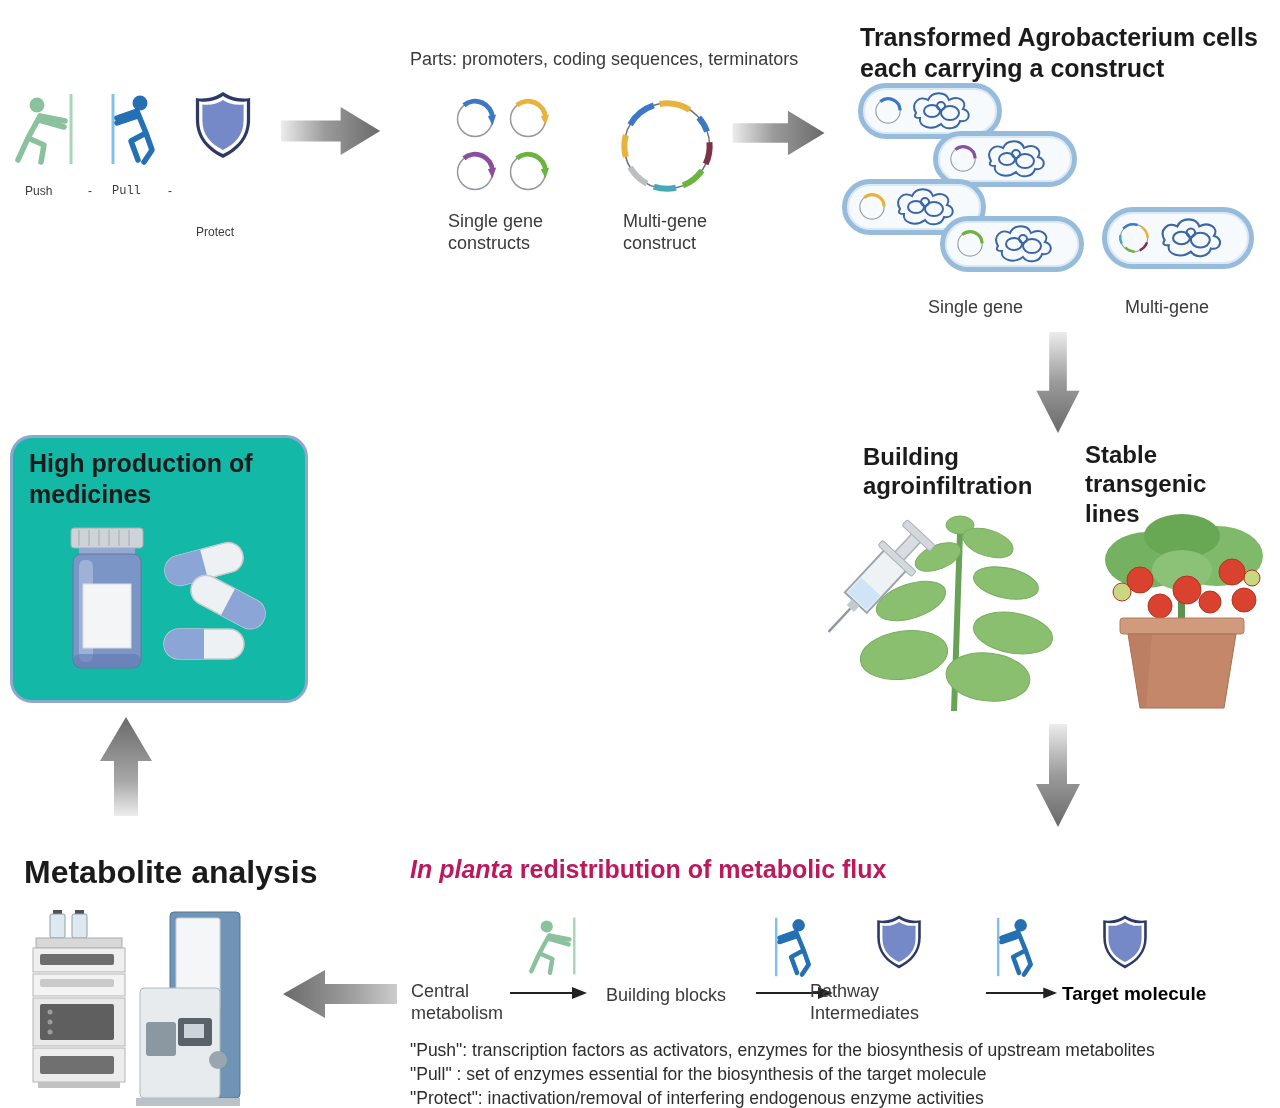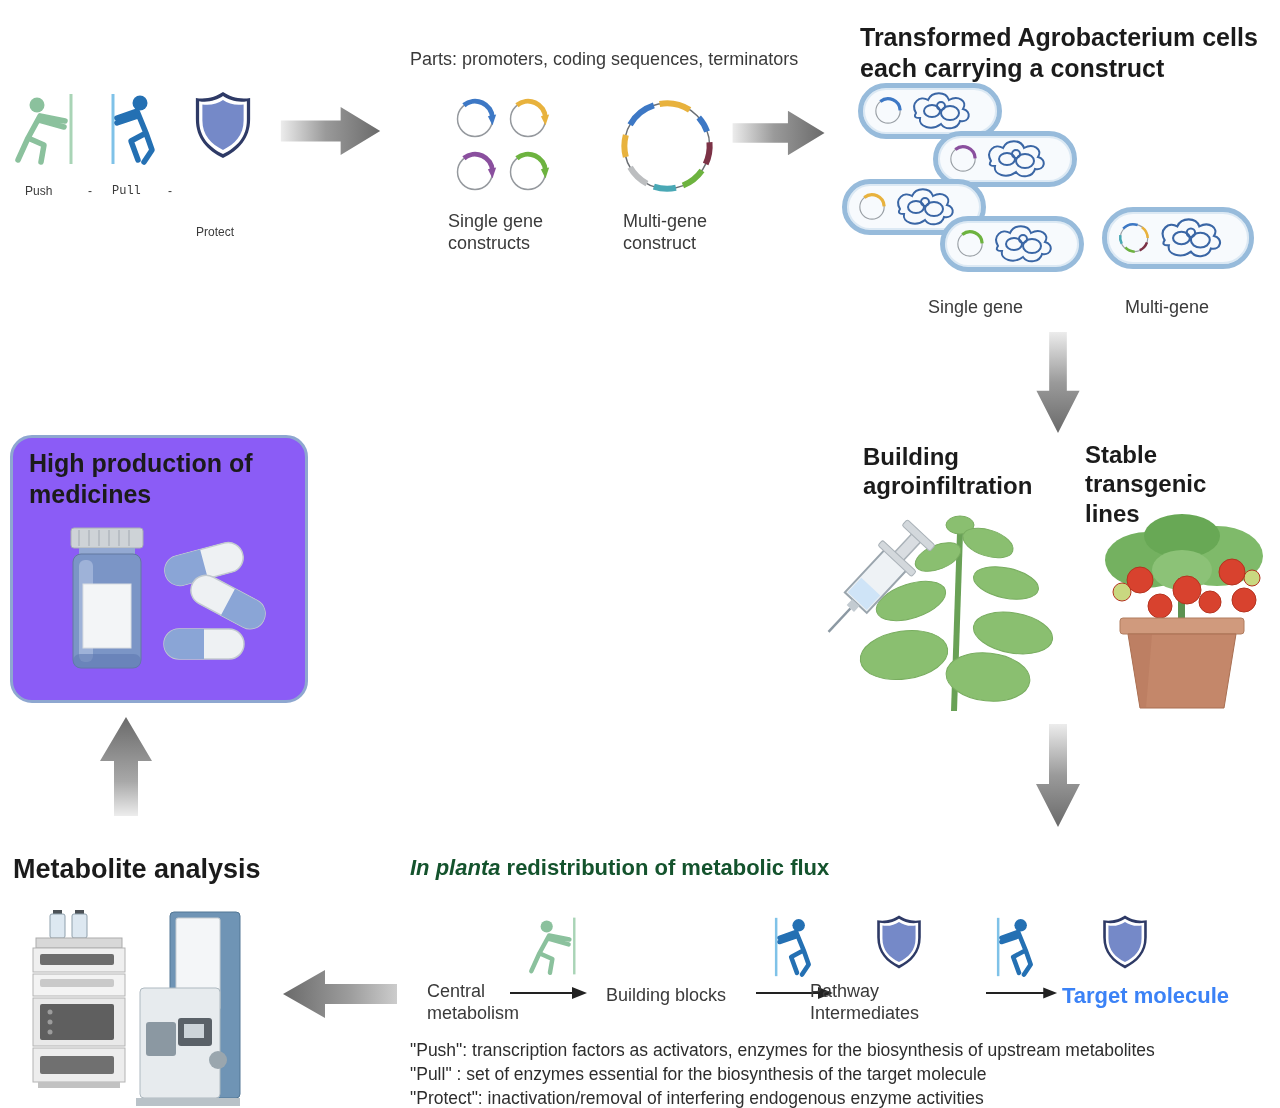--- a/index.html
+++ b/index.html
@@ -7,21 +7,21 @@
        font-family:"Liberation Sans","DejaVu Sans",sans-serif;}
   .abs{position:absolute;}
   .h1{position:absolute;font-weight:700;font-size:25px;line-height:1.22;color:#1b1b1b;white-space:pre-line;}
   .cap{position:absolute;font-size:18px;line-height:1.24;color:#3a3a3a;white-space:pre-line;}
   .ppp{position:absolute;font-size:12px;color:#3a3a3a;}
   .defs{position:absolute;font-size:17.5px;line-height:24px;color:#2d2d2d;}
   .cell{position:absolute;width:144px;height:56px;border:5px solid #97bbdb;border-radius:30px;
         background:#f7fafd;box-shadow:inset 0 0 0 2px #dce9f4;display:flex;align-items:center;
         gap:6px;padding:0 9px;box-sizing:border-box;}
   .cell-lg{width:152px;height:62px;border-radius:34px;}
-  .medbox{position:absolute;left:10px;top:435px;width:298px;height:268px;background:#8b5cf6;
+  .medbox{position:absolute;left:10px;top:435px;width:298px;height:268px;background:#14b8a6;
           border:3px solid #8ea7d0;border-radius:22px;box-sizing:border-box;}
   svg{display:block;}
 </style>
 </head>
 <body>
 
 <div id="fig">
 
 
   <svg class="abs" style="left:14px;top:92px;" width="64" height="74" viewBox="0 0 64 74">
@@ -304,21 +304,21 @@
     <defs>
         <linearGradient id="gU1" x1="0" y1="0" x2="0" y2="1">
       <stop offset="0" stop-color="#6a6a6a"></stop>
           <stop offset="0.65" stop-color="#a8a8a8"></stop>
           <stop offset="1" stop-color="#ededed"></stop>
     </linearGradient>
       </defs>
     <polygon points="26,0 52,44 38,44 38,99 14,99 14,44 0,44" fill="url(#gU1)"></polygon>
   </svg>
 
-  <div class="h1" style="left:13px;top:853px;font-size:27px;">Metabolite analysis</div>
+  <div class="h1" style="left:24px;top:853px;font-size:32px;">Metabolite analysis</div>
 
   <svg class="abs" style="left:28px;top:910px;" width="218" height="198" viewBox="0 0 218 198">
     <rect x="25" y="0" width="9" height="6" fill="#4c5257"></rect>
     <rect x="47" y="0" width="9" height="6" fill="#4c5257"></rect>
     <rect x="22" y="4" width="15" height="24" rx="2" fill="#dde8f1" stroke="#8fa0ac"></rect>
     <rect x="44" y="4" width="15" height="24" rx="2" fill="#dde8f1" stroke="#8fa0ac"></rect>
     <rect x="8" y="28" width="86" height="10" fill="#d8d8d8" stroke="#ababab"></rect>
     <rect x="5" y="38" width="92" height="24" fill="#efefef" stroke="#b3b3b3"></rect>
     <rect x="12" y="44" width="74" height="11" rx="2" fill="#6d6d6d"></rect>
     <rect x="5" y="64" width="92" height="22" fill="#f3f3f3" stroke="#b3b3b3"></rect>
@@ -345,31 +345,31 @@
     <defs>
         <linearGradient id="gL1" x1="0" y1="0" x2="1" y2="0">
       <stop offset="0" stop-color="#6a6a6a"></stop>
           <stop offset="0.6" stop-color="#9e9e9e"></stop>
           <stop offset="1" stop-color="#cccccc"></stop>
     </linearGradient>
       </defs>
     <polygon points="0,24 42,0 42,14 114,14 114,34 42,34 42,48" fill="url(#gL1)"></polygon>
   </svg>
 
-  <div class="abs" style="left:410px;top:855px;font-size:22px;font-weight:700;color:#14532d;">
+  <div class="abs" style="left:410px;top:855px;font-size:25px;font-weight:700;color:#be185d;">
     <span style="font-style:italic;">In planta</span><span> redistribution of metabolic flux</span>
   </div>
 
   <svg class="abs" style="left:528px;top:916px;" width="52" height="60" viewBox="0 0 64 74">
     <line x1="57" y1="2" x2="57" y2="72" stroke-width="3" stroke="#a9d4b6"></line>
     <circle cx="23" cy="13" r="7.5" fill="#8bc19d"></circle>
     <path d="M26 24 L51 29 M25 28 L50 35 M26 24 L14 46 L30 53 L27 70 M14 46 L4 68" fill="none" stroke-width="5.5" stroke-linecap="round" stroke-linejoin="round" stroke="#8bc19d"></path>
   </svg>
 
-  <div class="cap" style="left:411px;top:980px;margin-left:16px;">Central
+  <div class="cap" style="left:411px;top:980px;">Central
 metabolism</div>
 
   <svg class="abs" style="left:510px;top:986px;" width="78" height="14" viewBox="0 0 78 14">
     <line x1="0" y1="7" x2="63" y2="7" stroke="#222222" stroke-width="2"></line>
       <polygon points="62,1 77,7 62,13" fill="#222222"></polygon>
   </svg>
 
   <div class="cap" style="left:606px;top:984px;">Building blocks</div>
 
   <svg class="abs" style="left:772px;top:916px;" width="40" height="62" viewBox="0 0 48 74">
@@ -396,21 +396,21 @@
     <line x1="5" y1="2" x2="5" y2="72" stroke-width="3" stroke="#7fc2e8"></line>
     <circle cx="32" cy="11" r="7.5" fill="#2470b3"></circle>
     <path d="M9 26 L29 19 M9 31 L30 24 M29 19 L38 41 L23 49 L30 68 M38 41 L44 58 L36 70" fill="none" stroke-width="5.5" stroke-linecap="round" stroke-linejoin="round" stroke="#2470b3"></path>
   </svg>
 
   <svg class="abs" style="left:986px;top:986px;" width="72" height="14" viewBox="0 0 78 14">
     <line x1="0" y1="7" x2="63" y2="7" stroke="#222222" stroke-width="2"></line>
       <polygon points="62,1 77,7 62,13" fill="#222222"></polygon>
   </svg>
 
-  <div class="cap" style="left:1062px;top:982px;font-weight:700;font-size:22px;color:#3b82f6;">Target molecule</div>
+  <div class="cap" style="left:1062px;top:982px;font-weight:700;font-size:19px;color:#000000;">Target molecule</div>
 
   <svg class="abs" style="left:1100px;top:914px;" width="50" height="56" viewBox="0 0 64 72">
     <path d="M32 2 C39 7 50 10 60 8 L60 30 C60 50 48 62 32 70 C16 62 4 50 4 30 L4 8 C14 10 25 7 32 2 Z" fill="#2e3a66"></path>
     <path d="M32 2 C39 7 50 10 60 8 L60 30 C60 50 48 62 32 70 C16 62 4 50 4 30 L4 8 C14 10 25 7 32 2 Z" transform="translate(32,36) scale(0.88) translate(-32,-36)" fill="#ffffff"></path>
     <path d="M32 2 C39 7 50 10 60 8 L60 30 C60 50 48 62 32 70 C16 62 4 50 4 30 L4 8 C14 10 25 7 32 2 Z" transform="translate(32,36) scale(0.76) translate(-32,-36)" fill="#7589c8"></path>
   </svg>
 
   <div class="defs" style="left:410px;top:1038px;width:870px;">
     <div>"Push": transcription factors as activators, enzymes for the biosynthesis of upstream metabolites</div>
     <div>"Pull" : set of enzymes essential for the biosynthesis of the target molecule</div>

